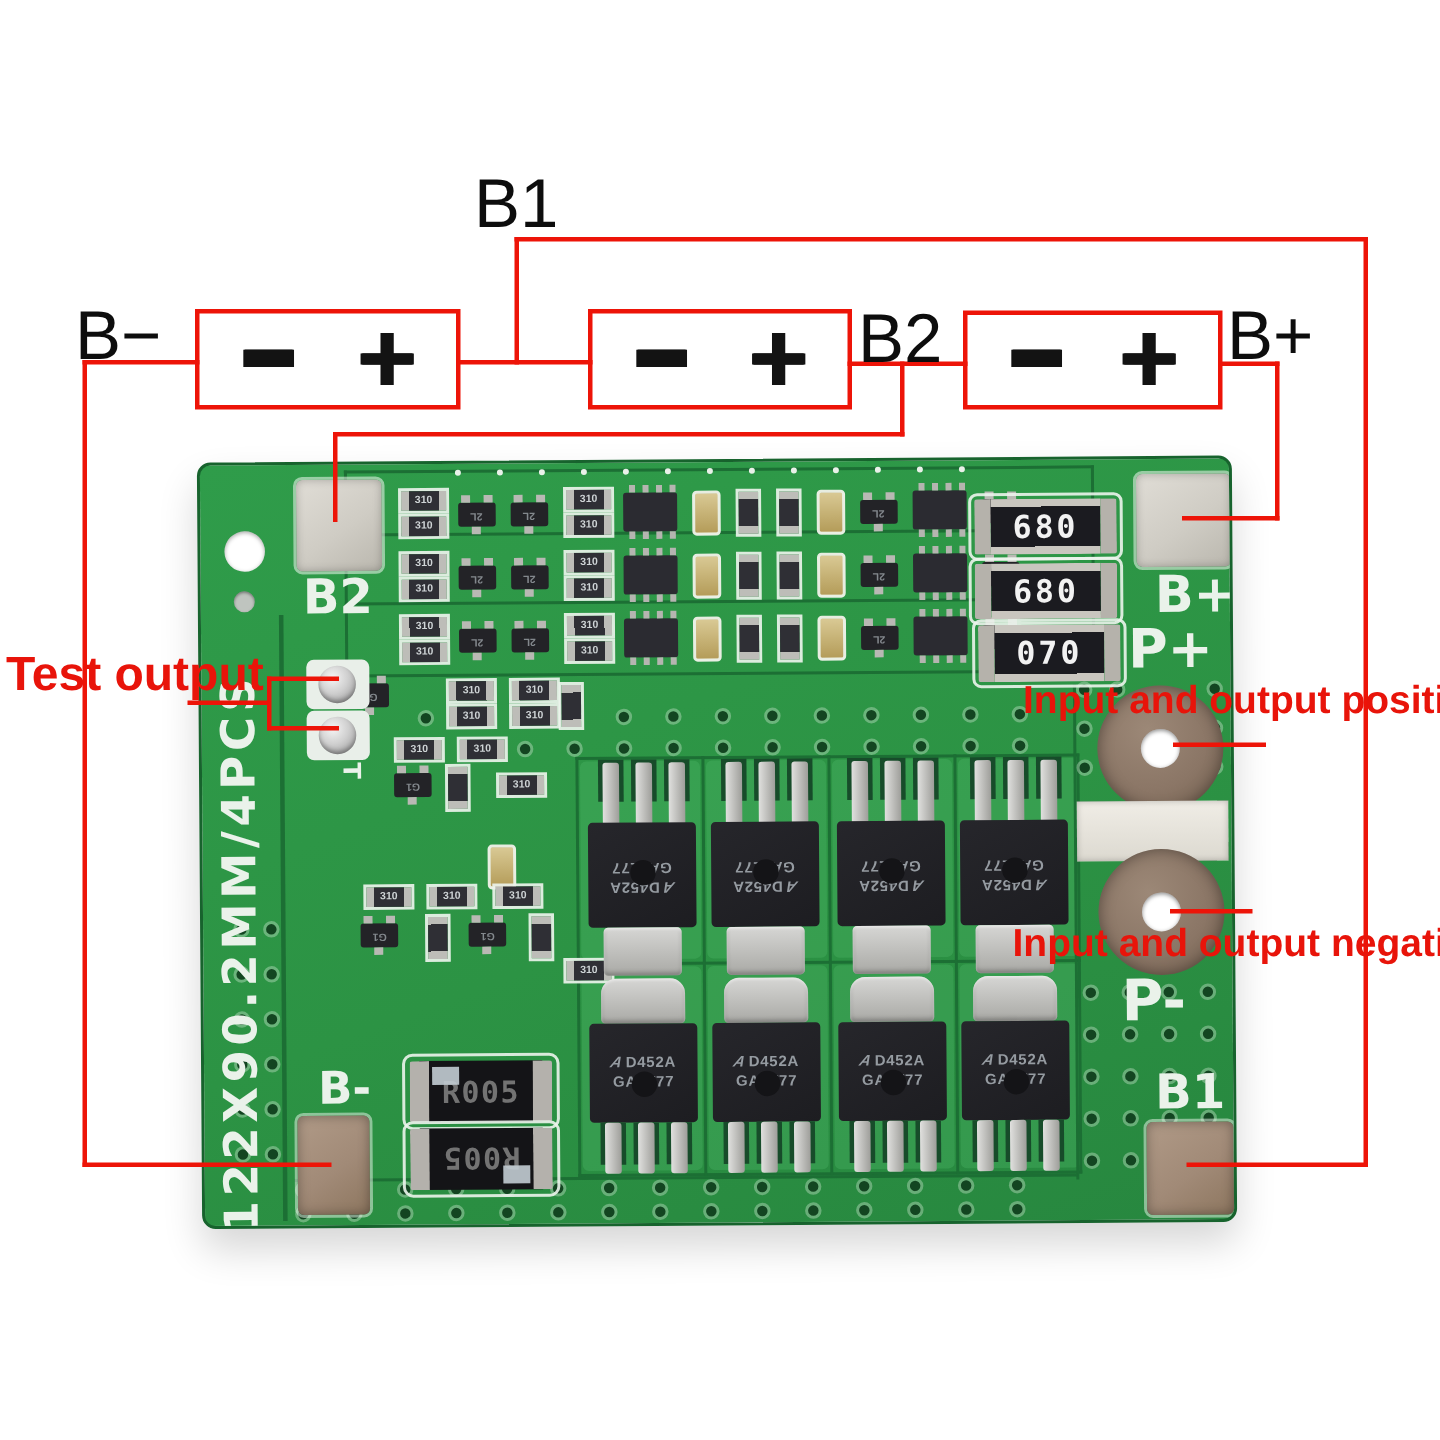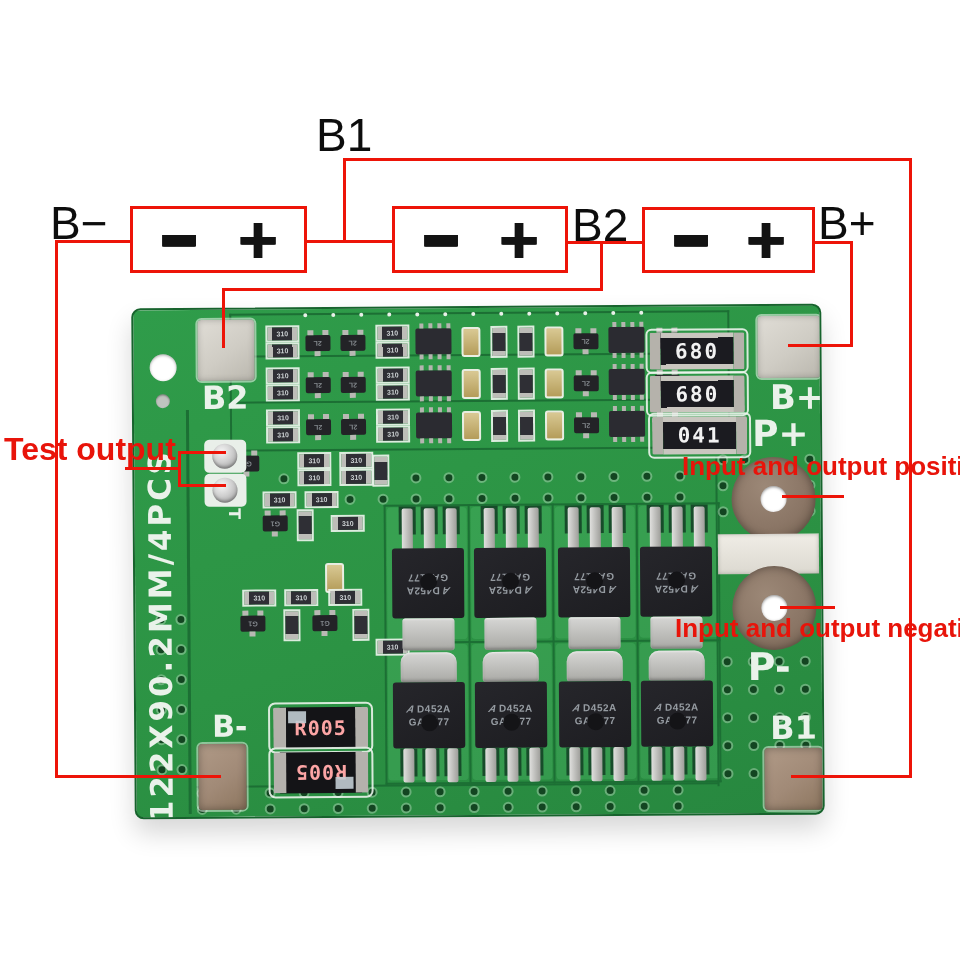--- a/index.html
+++ b/index.html
@@ -37,21 +37,21 @@
   .bigres{position:absolute;background:linear-gradient(180deg,#c9c6bf 0 14%,#1b1b20 14% 86%,#c9c6bf 86%);
           border-left:11px solid #b5b2ab;border-right:11px solid #b5b2ab;box-sizing:border-box;
           display:flex;align-items:center;justify-content:center;z-index:6;
           outline:2px solid rgba(236,244,236,.9);outline-offset:2px;border-radius:2px;}
   .bigres span{color:#f2f2f2;font-size:21px;font-weight:700;letter-spacing:2px;
           font-family:"DejaVu Sans Mono", monospace;}
   .shunt{position:absolute;background:#141417;border-left:13px solid #b4b1ac;border-right:13px solid #b4b1ac;
          box-sizing:border-box;display:flex;align-items:center;justify-content:center;z-index:6;
          outline:2px solid rgba(236,244,236,.9);outline-offset:3px;border-radius:2px;}
   .shunt i{position:absolute;left:2px;top:4px;width:18px;height:12px;background:#c2ccd3;opacity:.9;}
-  .shunt span{color:#fca5a5;font-size:20px;font-weight:700;letter-spacing:1px;
+  .shunt span{color:#737373;font-size:20px;font-weight:700;letter-spacing:1px;
          font-family:"DejaVu Sans Mono", monospace;}
   .flip{transform:rotate(180deg);}
   .tpc{position:absolute;width:42px;height:33px;background:#e9efe9;border-radius:5px;z-index:6;}
   .tpc .c{position:absolute;left:8px;top:4px;width:25px;height:25px;border-radius:50%;
           background:radial-gradient(circle at 38% 32%,#f5f5f5 0%,#cfcfcf 45%,#8f8f8f 100%);
           box-shadow:inset 0 -2px 3px rgba(0,0,0,.3);}
   .vtext{position:absolute;left:10px;top:128px;width:384px;height:40px;
          transform-origin:0 0;transform:rotate(-90deg) translateX(-384px);
          color:#eaf2ea;font-size:31px;font-weight:700;letter-spacing:3px;z-index:6;
          font-family:"DejaVu Sans", sans-serif;white-space:nowrap;}
@@ -289,21 +289,21 @@
         <div class="c"></div>
       </div>
 
     <div class="bigres" style="left:516px;top:26px;width:95px;height:37px;">
       <span>680</span>
       </div>
     <div class="bigres" style="left:516px;top:69px;width:95px;height:37px;">
       <span>680</span>
       </div>
     <div class="bigres" style="left:518px;top:110px;width:95px;height:38px;">
-      <span>041</span>
+      <span>070</span>
       </div>
 
     <div class="shunt" style="left:137px;top:398px;width:95px;height:41px;">
       <i></i>
       <span>R005</span>
       </div>
     <div class="shunt flip" style="left:137px;top:443px;width:95px;height:41px;">
       <i></i>
       <span>R005</span>
       </div>

